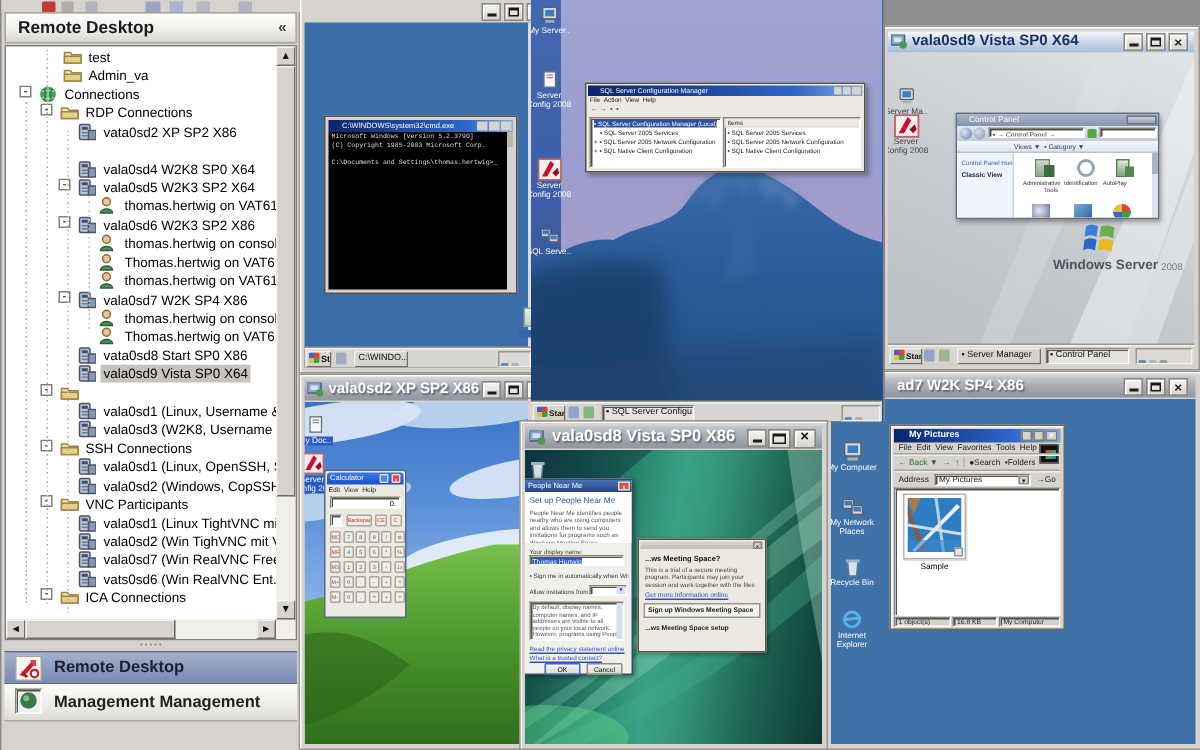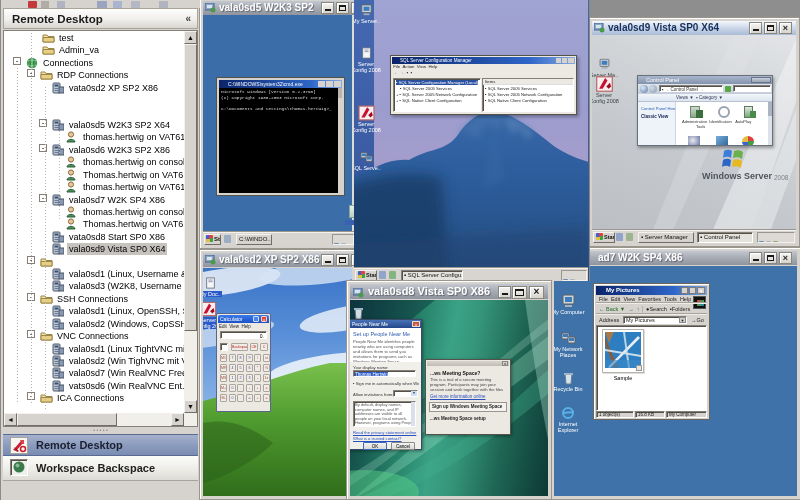--- a/index.html
+++ b/index.html
@@ -197,28 +197,20 @@
      <span class="ql" style="left:24px;background:#7a94c8"></span>
      <span class="ql" style="left:34px;background:#8aa878"></span>
      <span class="sbtn raise" style="left:46px;width:56px">▪ Server Manager</span>
      <span class="sbtn inset" style="left:105px;width:56px;background:#e4e2dc">▪ Control Panel</span>
      <span class="tray" style="width:38px"><span class="tdot" style="background:#6a8ab8"></span><span class="tdot" style="background:#b0b4ba"></span><span class="tdot" style="background:#8aa878"></span></span>
    </div>
  </div>
 </div>
 
 <div class="win" style="left:199px;top:-3px;width:160px;height:252px">
- <div class="tbar" style="top:3px;height:14px;line-height:14px">
-   <span style="position:absolute;left:2px;top:2px;width:11px;height:10px"><svg width="11" height="10">
-          <rect x="0" y="0" width="9" height="7" fill="#8aa6c8" stroke="#44608a"></rect>
-          <rect x="2" y="2" width="5" height="3" fill="#d8e4f0"></rect>
-          <circle cx="8" cy="7" r="2.5" fill="#4a9a4a"></circle>
-        </svg></span>
-   <span style="margin-left:16px">vala0sd5 W2K3 SP2</span>
- </div>
  <div class="cbtn" style="top:4px;right:24px">
       <span class="gmin"></span>
     </div>
  <div class="cbtn" style="top:4px;right:9px">
       <span class="gmax"></span>
     </div>
  <div class="cbtn" style="top:4px;right:-6px">×</div>
  <div class="desk" style="top:17px;background:#3b6ea8">
       <span class="ab" style="right:0;top:0;width:3px;height:100%;background:#dcdcd6"></span>
       <span class="ab" style="left:146px;top:190px;width:11px;height:13px;background:linear-gradient(180deg,#e8f0e8,#b8d0c0);border:1px solid #88a898"></span>
@@ -546,20 +538,30 @@
       <div class="tr" style="top:50.7px">
         <span class="ticon" style="left:48px"><svg width="12" height="12">
             <rect x="1" y="1" width="7" height="10" rx="1" fill="#b8c4d4" stroke="#4a5668"></rect>
             <rect x="2.5" y="2.5" width="4" height="2" fill="#38506e"></rect>
             <rect x="2.5" y="6" width="4" height="1" fill="#6a7a90"></rect>
             <rect x="2.5" y="8" width="4" height="1" fill="#6a7a90"></rect>
             <rect x="7" y="5" width="5" height="6" fill="#8898b0" stroke="#4a5668"></rect>
           </svg></span>
         <span style="left:63px;padding:0 2px">vata0sd2 XP SP2 X86</span>
       </div>
+      <div class="tr" style="top:75.5px">
+        <span class="ticon" style="left:48px"><svg width="12" height="12">
+            <rect x="1" y="1" width="7" height="10" rx="1" fill="#b8c4d4" stroke="#4a5668"></rect>
+            <rect x="2.5" y="2.5" width="4" height="2" fill="#38506e"></rect>
+            <rect x="2.5" y="6" width="4" height="1" fill="#6a7a90"></rect>
+            <rect x="2.5" y="8" width="4" height="1" fill="#6a7a90"></rect>
+            <rect x="7" y="5" width="5" height="6" fill="#8898b0" stroke="#4a5668"></rect>
+          </svg></span>
+        <span style="left:63px;padding:0 2px">vala0sd4 W2K8 SP0 X64</span>
+      </div>
       <div class="tr" style="top:87.9px">
         <span class="pm" style="left:35px">-</span>
         <span class="ticon" style="left:48px"><svg width="12" height="12">
             <rect x="1" y="1" width="7" height="10" rx="1" fill="#b8c4d4" stroke="#4a5668"></rect>
             <rect x="2.5" y="2.5" width="4" height="2" fill="#38506e"></rect>
             <rect x="2.5" y="6" width="4" height="1" fill="#6a7a90"></rect>
             <rect x="2.5" y="8" width="4" height="1" fill="#6a7a90"></rect>
             <rect x="7" y="5" width="5" height="6" fill="#8898b0" stroke="#4a5668"></rect>
           </svg></span>
         <span style="left:63px;padding:0 2px">vala0sd5 W2K3 SP2 X64</span>
@@ -703,21 +705,21 @@
             <rect x="7" y="5" width="5" height="6" fill="#8898b0" stroke="#4a5668"></rect>
           </svg></span>
         <span style="left:63px;padding:0 2px">vala0sd2 (Windows, CopSSH,</span>
       </div>
       <div class="tr" style="top:299.1px">
         <span class="pm" style="left:23px">-</span>
         <span class="ticon" style="left:36px"><svg width="13" height="11">
             <path d="M1 3 L5 3 L6 4.5 L12 4.5 L12 10 L1 10 Z" fill="#f4e3a2" stroke="#9a8648"></path>
             <path d="M1 5.5 L12 5.5 L12 10 L1 10 Z" fill="#e8cf84" stroke="#9a8648"></path>
           </svg></span>
-        <span style="left:51px;padding:0 2px">VNC Connections</span>
+        <span style="left:51px;padding:0 2px">VNC Participants</span>
       </div>
       <div class="tr" style="top:311.5px">
         <span class="ticon" style="left:48px"><svg width="12" height="12">
             <rect x="1" y="1" width="7" height="10" rx="1" fill="#b8c4d4" stroke="#4a5668"></rect>
             <rect x="2.5" y="2.5" width="4" height="2" fill="#38506e"></rect>
             <rect x="2.5" y="6" width="4" height="1" fill="#6a7a90"></rect>
             <rect x="2.5" y="8" width="4" height="1" fill="#6a7a90"></rect>
             <rect x="7" y="5" width="5" height="6" fill="#8898b0" stroke="#4a5668"></rect>
           </svg></span>
         <span style="left:63px;padding:0 2px">vala0sd1 (Linux TightVNC mit V</span>
@@ -783,14 +785,14 @@
           <path d="M3 9 L8 13 L6 14 Z" fill="#a01020"></path>
           <circle cx="12" cy="11" r="2.5" fill="none" stroke="#c81e2e" stroke-width="1.5"></circle>
         </svg></span>
    <span class="ab" style="left:33px;top:4px;font-size:11px;font-weight:bold;color:#1a2030">Remote Desktop</span>
  </div>
  <div class="ab" style="left:2px;top:456px;width:195px;height:25px;background:linear-gradient(180deg,#fcfcfa 0%,#ecebe6 60%,#dddbd4 100%);border-bottom:1px solid #a8a49c">
    <span class="ab inset" style="left:7px;top:3px;width:18px;height:17px;background:#eef0ee"><svg width="16" height="15">
           <circle cx="8" cy="7" r="5.5" fill="#3a7a4a"></circle>
           <circle cx="6.5" cy="5.5" r="2" fill="#9ac8a0" opacity="0.8"></circle>
         </svg></span>
-   <span class="ab" style="left:33px;top:6px;font-size:11px;font-weight:bold;color:#222">Workspace Backspace</span>
+   <span class="ab" style="left:33px;top:6px;font-size:11px;font-weight:bold;color:#222">Management Management</span>
  </div>
 </div>
 </body></html>

